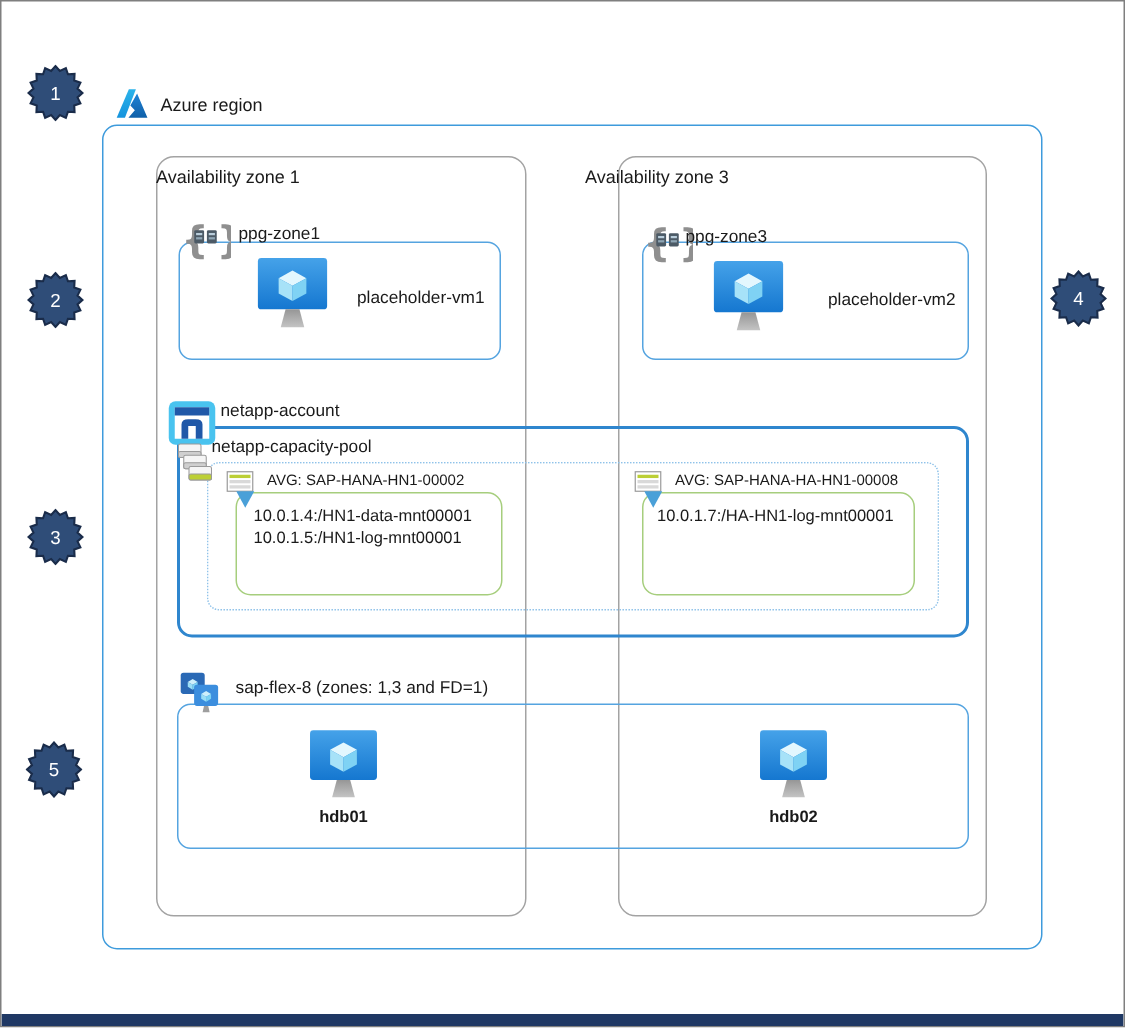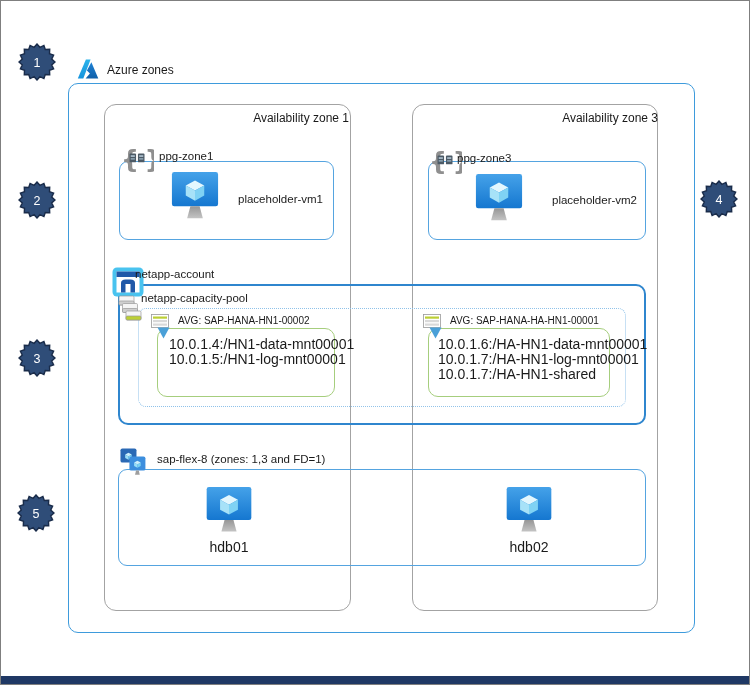--- a/index.html
+++ b/index.html
@@ -11,23 +11,23 @@
   .abs{position:absolute;}
   .box{position:absolute;background:transparent;}
   .box.region{border:1.6px solid #3e9bdc;border-radius:10px;}
   .box.zone{border:1.2px solid #a3a3a3;border-radius:12px;}
   .box.blue{border:1.5px solid #55a4e0;border-radius:9px;}
   .box.netapp{border:2px solid #2f86ce;border-radius:10px;}
   .box.pool{border:1.6px dotted #8fc2e9;border-radius:8px;}
   .box.avg{border:1.6px solid #a6ce7d;border-radius:10px;}
   .lbl{position:absolute;font-size:11.5px;white-space:nowrap;}
   .lbl.small{font-size:10px;}
-  .zone-title{position:absolute;font-size:12px;text-align:right;}
-  .vol{font-size:14px;line-height:15px;white-space:nowrap;}
-  .vm-label{position:absolute;font-size:14px;text-align:center;}
+  .zone-title{position:absolute;font-size:12px;text-align:left;}
+  .vol{font-size:11px;line-height:15px;white-space:nowrap;}
+  .vm-label{position:absolute;font-size:11px;text-align:center;font-weight:bold;}
   .badge{position:absolute;width:38px;height:38px;}
   .badge text{font-size:12.5px;fill:#ffffff;font-family:"Liberation Sans",sans-serif;}
   .bottom-bar{position:absolute;left:0;bottom:0;width:100%;height:8px;background:#1f3864;}
 </style>
 </head>
 <body>
 
 <svg width="0" height="0" style="position:absolute" aria-hidden="true">
   <defs>
     <linearGradient id="gVm" x1="0" y1="0" x2="0" y2="1">
@@ -81,28 +81,28 @@
         <text x="19" y="23.5" text-anchor="middle">5</text>
       </svg>
   </div>
 
   <div class="abs" style="left:76px;top:58px;width:22px;height:20px">
     <svg viewBox="0 0 22 20" width="22" height="20">
       <polygon points="8.9,0.5 13.6,0.5 6.3,19.5 0.8,19.5" fill="url(#gAzA)"></polygon>
       <polygon points="14.4,3.3 21.3,19.5 8.6,19.5 12.9,14.5 9.9,11.4" fill="url(#gAzB)"></polygon>
     </svg>
   </div>
-  <div class="lbl" style="left:106px;top:62px;font-size:12px">Azure zones</div>
+  <div class="lbl" style="left:106px;top:62px;font-size:12px">Azure region</div>
 
   <div class="box region" style="left:67px;top:82px;width:625px;height:548px"></div>
 
   <div class="box zone" style="left:103px;top:103px;width:245px;height:505px"></div>
   <div class="zone-title" style="left:103px;top:110px;width:245px">Availability zone 1</div>
   <div class="box zone" style="left:411px;top:103px;width:244px;height:505px"></div>
-  <div class="zone-title" style="left:413px;top:110px;width:244px">Availability zone 3</div>
+  <div class="zone-title" style="left:389px;top:110px;width:244px">Availability zone 3</div>
 
   <div class="box blue" style="left:118px;top:160px;width:213px;height:77px"></div>
   <div class="abs" style="left:119px;top:144px">
     <svg viewBox="0 0 36 32" width="34" height="30">
       <text x="1" y="25" font-size="27" font-weight="bold" fill="#8f8f8f" font-family="DejaVu Sans">{</text>
       <text x="26" y="25" font-size="27" font-weight="bold" fill="#8f8f8f" font-family="DejaVu Sans">}</text>
       <rect x="10" y="9" width="7" height="9.5" rx="1" fill="#4c5a66"></rect>
       <rect x="19" y="9" width="7" height="9.5" rx="1" fill="#4c5a66"></rect>
       <rect x="11.3" y="11" width="4.4" height="1.6" fill="#b9cddb"></rect>
         <rect x="20.3" y="11" width="4.4" height="1.6" fill="#b9cddb"></rect>
@@ -149,21 +149,21 @@
 
   <div class="box netapp" style="left:117px;top:283px;width:524px;height:137px"></div>
   <div class="abs" style="left:111px;top:266px">
     <svg viewBox="0 0 32 30" width="32" height="30">
       <rect x="0.5" y="0.5" width="31" height="29" rx="4.5" fill="#49c3ef"></rect>
       <rect x="4.5" y="4.5" width="23" height="21" fill="#ffffff"></rect>
       <rect x="4.5" y="4.5" width="23" height="5.5" fill="#2058a8"></rect>
       <path d="M9,25.5 v-9.5 q0,-3.5 4.5,-3.5 h5 q4.5,0 4.5,3.5 v9.5 h-4.5 v-8.5 h-5 v8.5 z" fill="#2058a8"></path>
     </svg>
   </div>
-  <div class="lbl" style="left:134px;top:267px">netapp-account</div>
+  <div class="lbl" style="left:146px;top:267px">netapp-account</div>
 
   <div class="box pool" style="left:137px;top:307px;width:486px;height:97px"></div>
   <div class="abs" style="left:117px;top:294px">
     <svg viewBox="0 0 26 28" width="26" height="28">
       <g stroke="#9a9a9a" stroke-width="0.7">
         <rect x="1" y="1" width="15" height="9" rx="1.2" fill="#f5f5f5"></rect>
         <rect x="1" y="6" width="15" height="4" rx="1.2" fill="#cfcfcf"></rect>
         <rect x="4.5" y="8.5" width="15" height="9" rx="1.2" fill="#f5f5f5"></rect>
         <rect x="4.5" y="13.5" width="15" height="4" rx="1.2" fill="#cfcfcf"></rect>
         <rect x="8" y="16" width="15" height="9" rx="1.2" fill="#f5f5f5"></rect>
@@ -192,25 +192,23 @@
   <div class="box avg" style="left:427px;top:327px;width:180px;height:67px"></div>
   <div class="abs" style="left:420px;top:312px">
     <svg viewBox="0 0 26 28" width="26" height="28">
       <rect x="2.5" y="1.5" width="17" height="13" fill="#ffffff" stroke="#9a9a9a" stroke-width="0.8"></rect>
       <rect x="4" y="3.5" width="14" height="2.2" fill="#bccf35"></rect>
       <rect x="4" y="7" width="14" height="2.2" fill="#d9d9d9"></rect>
       <rect x="4" y="10.5" width="14" height="2.2" fill="#d9d9d9"></rect>
       <polygon points="8.5,14.5 20.5,14.5 14.5,25.5" fill="#4aa0d8"></polygon>
     </svg>
   </div>
-  <div class="lbl small" style="left:449px;top:314px">AVG: SAP-HANA-HA-HN1-00001</div>
+  <div class="lbl small" style="left:449px;top:314px">AVG: SAP-HANA-HA-HN1-00008</div>
   <div class="abs" style="left:437px;top:336px">
-    <div class="vol">10.0.1.6:/HA-HN1-data-mnt00001</div>
     <div class="vol">10.0.1.7:/HA-HN1-log-mnt00001</div>
-    <div class="vol">10.0.1.7:/HA-HN1-shared</div>
   </div>
 
   <div class="box blue" style="left:117px;top:468px;width:526px;height:95px"></div>
   <div class="abs" style="left:119px;top:447px">
     <svg viewBox="0 0 34 34" width="32" height="32">
       <rect x="0.5" y="0.5" width="17" height="15" rx="2" fill="#2a69b5"></rect>
       <polygon points="9,5 12.5,7 9,9 5.5,7" fill="#cdeffb"></polygon>
       <polygon points="5.5,7 9,9 9,12.5 5.5,10.5" fill="#9adef6"></polygon>
       <polygon points="12.5,7 9,9 9,12.5 12.5,10.5" fill="#7bd2f3"></polygon>
       <rect x="10" y="9" width="17" height="15" rx="2" fill="#3c8ede"></rect>

